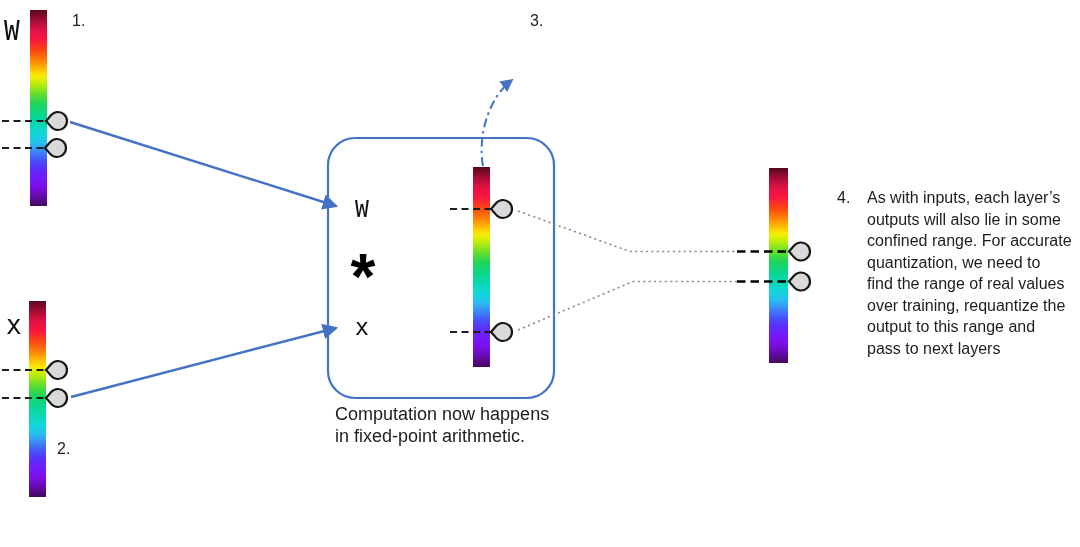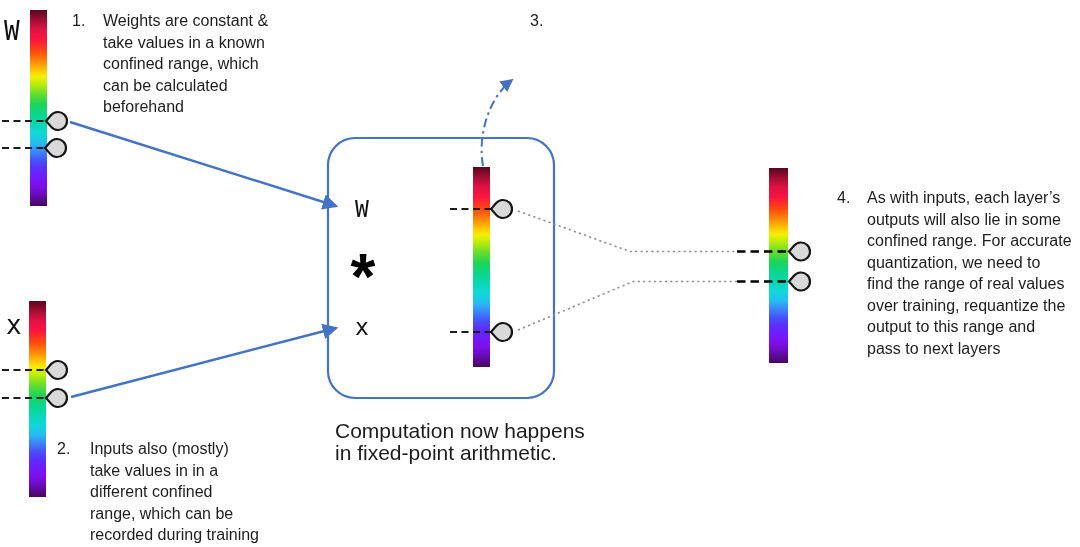--- a/index.html
+++ b/index.html
@@ -68,22 +68,22 @@
   }
   .note .num {
     flex: 0 0 auto;
     display: inline-block;
   }
   .note .ntext {
     white-space: pre-line;
   }
   .caption {
     position: absolute;
-    left: 335px; top: 420px;
-    font-size: 21px;
+    left: 335px; top: 404px;
+    font-size: 18px;
     line-height: 21.5px;
     color: var(--ink);
     white-space: pre-line;
   }
   
   .arrow       { stroke: var(--accent); stroke-width: 2.4; fill: none; }
   .arrowhead   { fill: var(--accent); stroke: none; }
   .dashdot     { stroke: var(--accent); stroke-width: 2; fill: none; stroke-dasharray: 9 4 2.5 4; }
   .boxrect     { stroke: var(--accent); stroke-width: 2.2; fill: none; }
   .rangedash   { stroke: var(--ink); stroke-width: 2.2; fill: none; stroke-dasharray: 7 4.5; }
@@ -142,33 +142,23 @@
 
   <div class="box-label" style="left:355px; top:198px;">W</div>
   <div class="asterisk">*</div>
   <div class="box-label" style="left:355px; top:316px;">x</div>
 
   <div class="caption">Computation now happens
 in fixed-point arithmetic.</div>
 
   <div class="note" style="left:72px; top:10px;">
     <span class="num" style="width:31px;">1.</span>
-    <span class="ntext">Weights are constant &amp;
-take values in a known
-confined range, which
-can be calculated
-beforehand</span>
   </div>
   <div class="note" style="left:57px; top:438px;">
     <span class="num" style="width:33px;">2.</span>
-    <span class="ntext">Inputs also (mostly)
-take values in in a
-different confined
-range, which can be
-recorded during training</span>
   </div>
   <div class="note" style="left:530px; top:10px;">
     <span class="num" style="width:32px;">3.</span>
   </div>
   <div class="note" style="left:837px; top:187px;">
     <span class="num" style="width:30px;">4.</span>
     <span class="ntext">As with inputs, each layer’s
 outputs will also lie in some
 confined range. For accurate
 quantization, we need to

